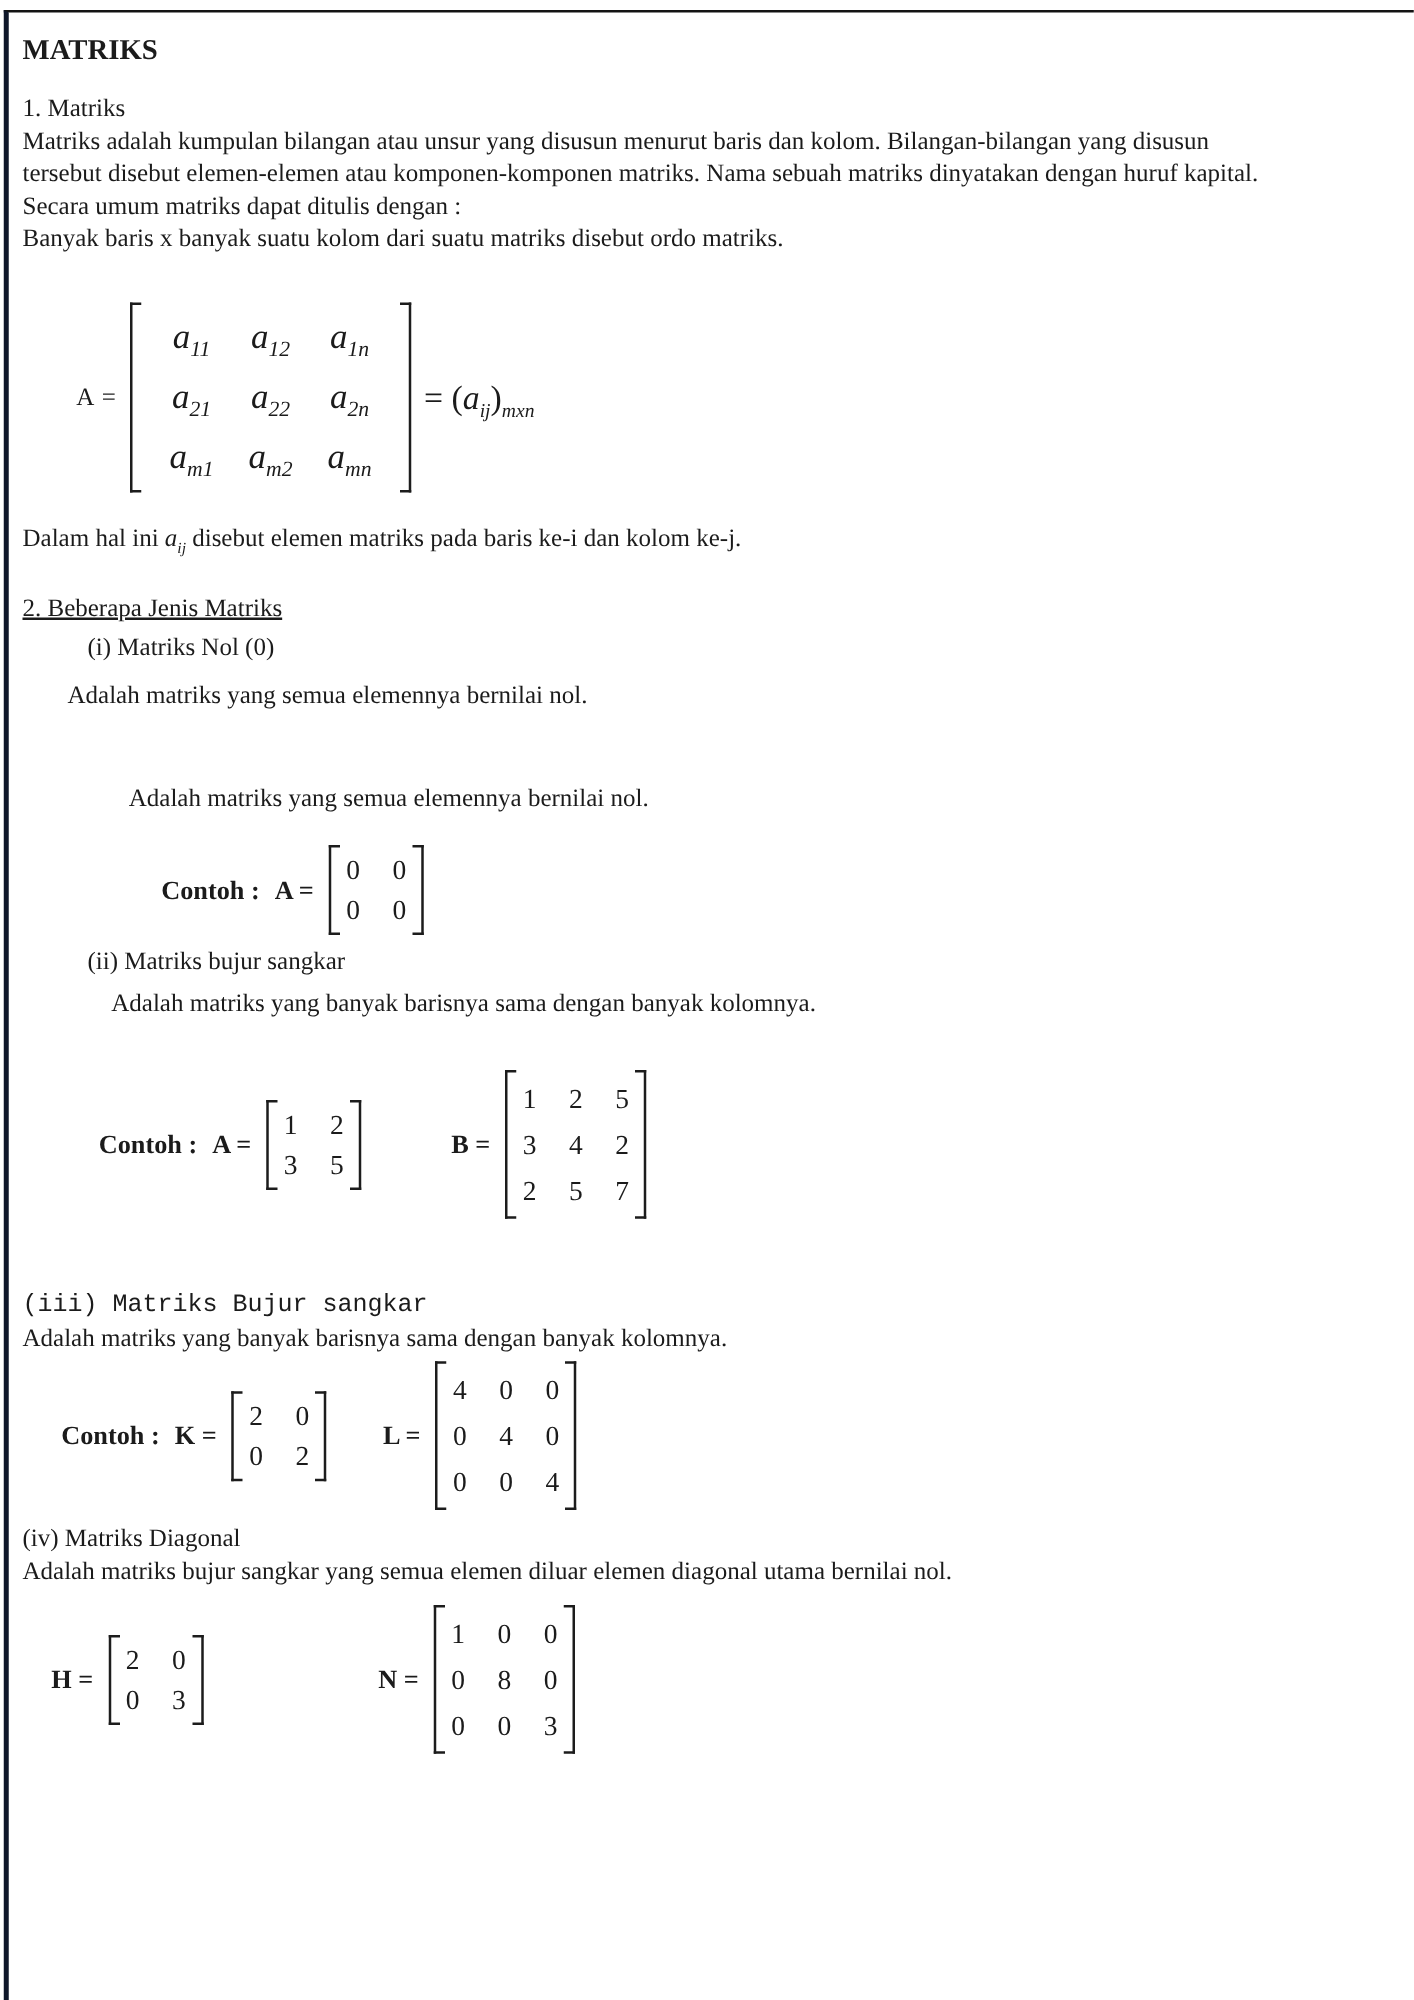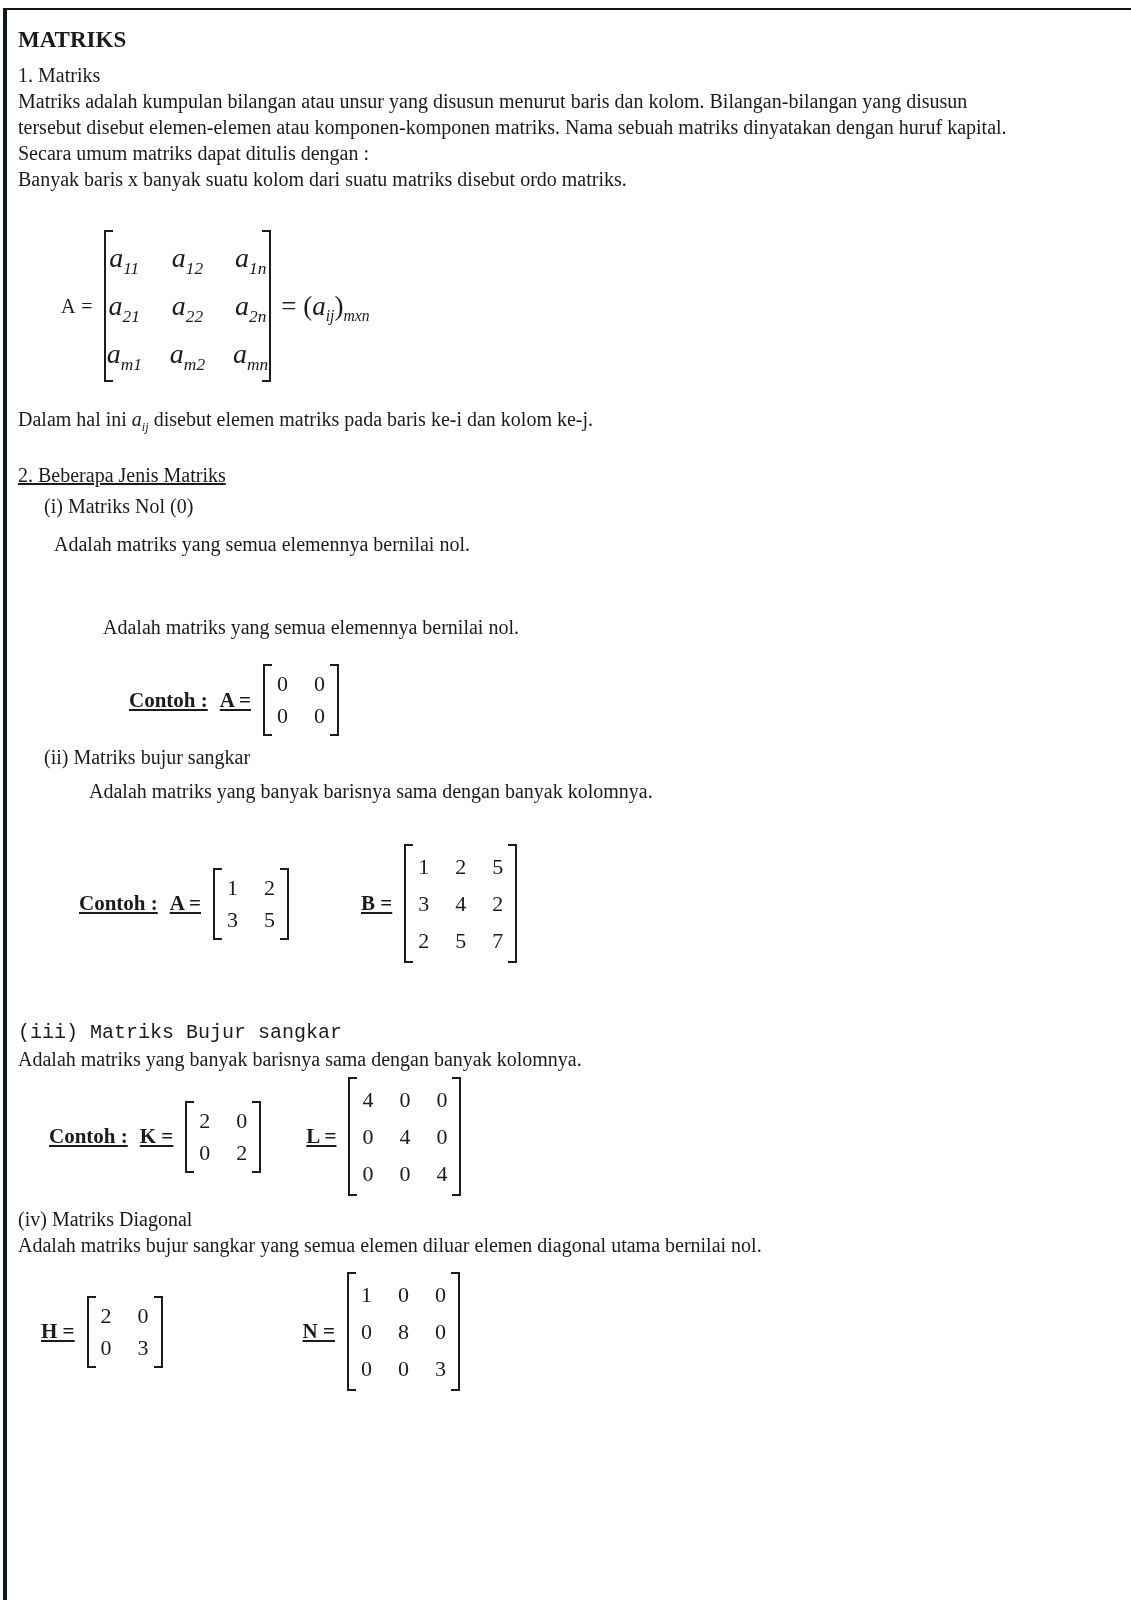--- a/index.html
+++ b/index.html
@@ -22,42 +22,42 @@
 
   .doc-title {
     margin: 16px 0 0 0;
     font-size: 23px; line-height: 28px;
     font-weight: bold;
   }
   .line {
     font-size: 20px; line-height: 26px;
     white-space: nowrap;
   }
-  .s1-heading { margin-top: 8px; }
+  .s1-heading { margin-top: 20px; }
 
   
   .bmatrix {
     position: relative;
     display: inline-grid;
     align-items: center;
     justify-items: center;
     padding: 4px 14px;
   }
   .bmatrix::before, .bmatrix::after {
     content: ""; position: absolute; top: 0; bottom: 0; width: 9px;
     box-sizing: border-box;
   }
   .bmatrix::before { left: 0; border: 2px solid #1c1c1c; border-right: 0; }
   .bmatrix::after { right: 0; border: 2px solid #1c1c1c; border-left: 0; }
   .m-num { font-size: 22px; column-gap: 26px; }
   .r2 { grid-auto-rows: 32px; }
   .r3 { grid-auto-rows: 37px; }
   .m-gen {
     font-size: 28px; column-gap: 28px; grid-auto-rows: 48px;
-    padding: 4px 3px;
+    padding: 4px 32px;
   }
   .m-gen i, .m-gen sub { font-style: italic; }
   .bmatrix sub { font-size: 0.62em; line-height: 0; }
 
   
   .formula {
     margin-top: 38px;
     display: flex; align-items: center;
   }
   .formula-label {
@@ -66,38 +66,37 @@
   }
   .gen-eq { margin-left: 10px; font-size: 27px; }
   .gen-eq i { font-style: italic; }
   .gen-eq sub { font-size: 0.58em; line-height: 0; font-style: italic; }
 
   .note { margin-top: 24px; }
   .note i { font-style: italic; }
   .note sub { font-size: 0.62em; line-height: 0; font-style: italic; }
 
   .s2-heading { margin-top: 30px; text-decoration: underline; }
-  .ind-item { margin-left: 26px; }
+  .ind-item { margin-left: 52px; }
   .i-heading { margin-top: 5px; }
   .i-desc { margin-top: 12px; margin-left: 36px; }
   .i-desc2 { margin-top: 57px; margin-left: 85px; }
   .ii-heading { margin-top: 8px; }
   .ii-desc { margin-top: 8px; margin-left: 71px; }
   .iii-heading { margin-top: 57px; font-family: Liberation Mono, monospace; }
   .iv-heading { margin-top: 10px; }
 
   .example { display: flex; align-items: center; }
   .ex-zero { margin-top: 24px; }
   .ex-sq { margin-top: 40px; }
   .ex-kl { margin-top: 5px; }
   .ex-hn { margin-top: 14px; }
   .exlabel {
     font-size: 21px; font-weight: bold; margin-right: 12px;
     white-space: nowrap;
-    text-decoration: underline;
   }
   .ml-zero { margin-left: 111px; }
   .ml-sq { margin-left: 61px; }
   .ml-kl { margin-left: 31px; }
   .ml-hn { margin-left: 23px; }
   .gap-b { margin-left: 72px; }
   .gap-l { margin-left: 45px; }
   .gap-n { margin-left: 140px; }
 </style>
 </head>

